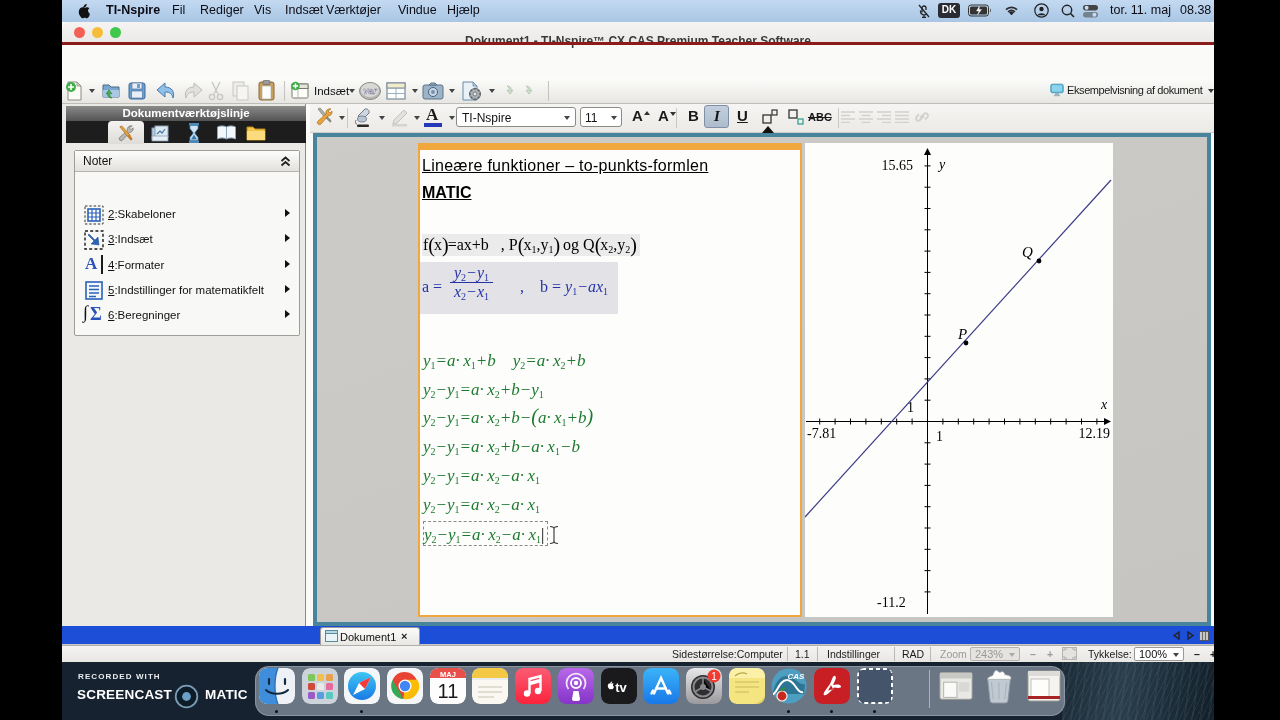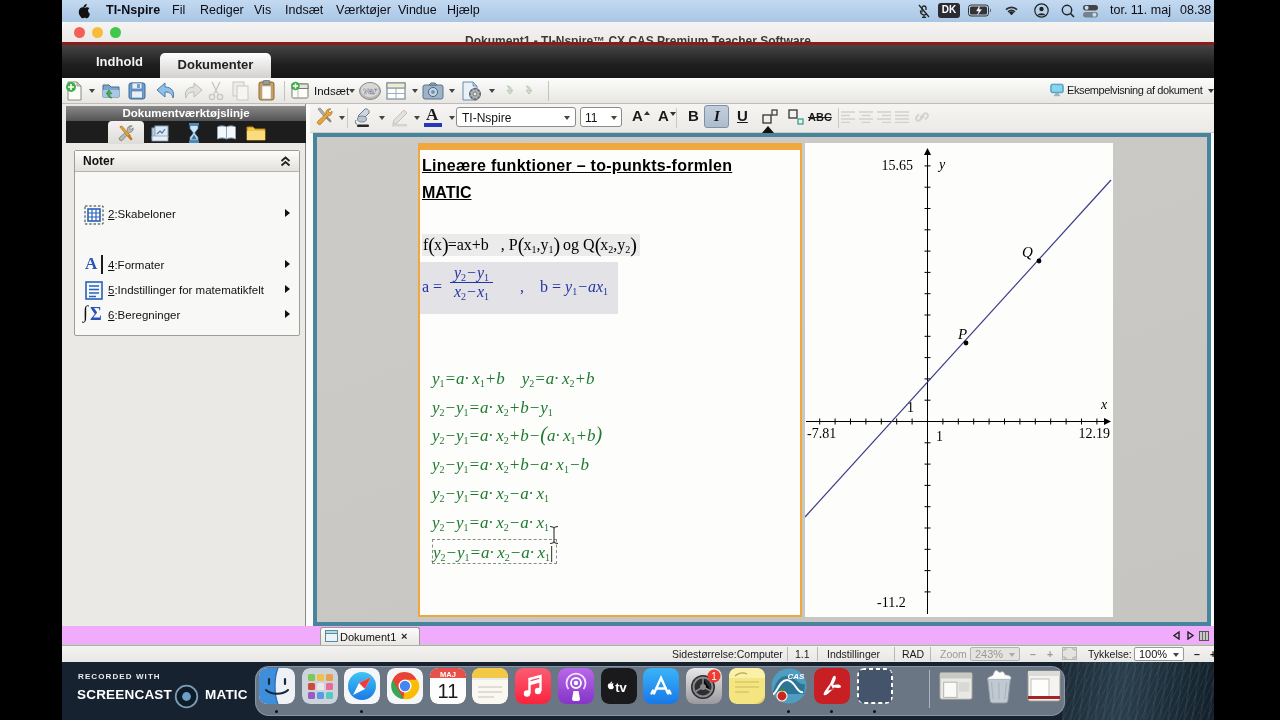--- a/index.html
+++ b/index.html
@@ -38,48 +38,48 @@
 
 #lpanel { position:absolute; left:0; top:104px; width:244px; height:526px; background:#eae9e6; border-right:1px solid #8a8a86; }
 #lp-head { position:absolute; left:4px; top:2px; width:240px; height:15px;
   background:linear-gradient(#8a8a8a,#545454); color:#fff; font-weight:bold; font-size:11.5px;
   text-align:center; padding-top:1px; }
 #lp-icons { position:absolute; left:4px; top:17px; width:240px; height:22px; background:#1d1d1d; }
 #noterbox { position:absolute; left:12px; top:46px; width:226px; height:186px;
   background:#f8f8f6; border:1px solid #9e9d9a; border-radius:2px; }
 #noterhead { position:absolute; left:0; top:0; width:100%; height:21px;
   background:linear-gradient(#fdfdfc,#e2e1de); border-bottom:1px solid #b5b4b1;
-  font-size:12px; font-weight:bold; color:#111; padding:3px 0 0 8px; }
+  font-size:12px; font-weight:normal; color:#111; padding:3px 0 0 8px; }
 .nitem { position:absolute; left:0; width:100%; height:25px; font-size:11.5px; color:#111; }
 .nitem .txt { position:absolute; left:33px; top:6px; }
 .nitem .arr { position:absolute; right:9px; top:7px; width:0; height:0;
   border-left:5px solid #111; border-top:4px solid transparent; border-bottom:4px solid transparent; }
 .nitem .num { text-decoration:underline; }
 
 
 #work { position:absolute; left:251px; top:133px; width:898px; height:493px;
   border:4px solid #48849c; background:linear-gradient(160deg,#cccbc8,#c6c5c2); }
 #page1 { position:absolute; left:101px; top:6px; width:384px; height:474px;
   background:#fdfdfc; border:2px solid #efa73e; border-top:7px solid #efa73e; }
 #page2 { position:absolute; left:488px; top:6px; width:308px; height:474px; background:#fdfdfc; }
-#ntitle { position:absolute; left:2px; top:7px; font-size:16px; font-weight:bold; color:#000;
+#ntitle { position:absolute; left:2px; top:7px; font-size:16px; font-weight:normal; color:#000;
   text-decoration:underline; letter-spacing:0.28px; }
 #nbevis { position:absolute; left:2px; top:34px; font-size:16px; font-weight:bold; color:#000; text-decoration:underline; }
 #mline1 { position:absolute; left:2px; top:84px; font-family:"Liberation Serif", serif;
   font-size:16px; color:#000; background:#ebebeb; padding:2px 4px 2px 1px; }
 #fracbox { position:absolute; left:0px; top:112px; width:198px; height:52px; background:#e3e3e7;
   color:#2433a5; font-family:"Liberation Serif", serif; font-size:16px; }
 .green { color:#1e7a30; font-family:"Liberation Serif", serif; font-style:italic; font-size:17px; }
 sub { font-size:10px; vertical-align:-3px; line-height:0; font-style:normal; }
 .bp { font-size:20px; line-height:0; vertical-align:-1.5px; letter-spacing:-1px; }
 .abs span, .abs { white-space:nowrap; }
-.gl { position:absolute; left:12px; height:22px; line-height:22px;margin-top:18px; }
-
-
-#doctabs { position:absolute; left:0; top:626px; width:100%; height:19px; background:#f0abfc; border-bottom:1px solid #c8c7c4; }
+.gl { position:absolute; left:3px; height:22px; line-height:22px; }
+
+
+#doctabs { position:absolute; left:0; top:626px; width:100%; height:19px; background:#1d4ed8; border-bottom:1px solid #c8c7c4; }
 #doctab { position:absolute; left:258px; top:1px; width:100px; height:18px; background:linear-gradient(#fbfbfa,#e8e7e4);
   border:1px solid #9a9996; border-bottom:none; border-radius:3px 3px 0 0; font-size:11px; color:#111; }
 #statusbar { position:absolute; left:0; top:645px; width:100%; height:33px;
   background:linear-gradient(#f4f3f1,#dcdbd8); border-top:1px solid #b0afac; font-size:10.5px; color:#1a1a1a; }
 .sbtxt { position:absolute; top:2px; }
 .sep { position:absolute; top:1px; width:1px; height:14px; background:#b9b8b5; }
 
 
 #dockarea { position:absolute; left:0; top:662px; width:100%; height:58px; background:#16222f; overflow:hidden; }
 #dockpanel { position:absolute; left:193px; top:4px; width:810px; height:50px;
@@ -92,21 +92,21 @@
 <div id="s">
   <div id="menubar">
     <svg class="abs" style="left:15px;top:4px" width="14" height="15" viewBox="0 0 14 15">
         <path fill="#111" d="M9.7 0c.1 1-.3 1.9-.9 2.6-.6.7-1.6 1.2-2.5 1.1-.1-.9.4-1.9 1-2.5C7.9.5 8.9.1 9.7 0zM12.6 11.2c-.5 1.1-1.6 3-2.8 3-.8 0-1.1-.5-2.1-.5s-1.3.5-2.1.5c-1.2 0-2.9-2.6-3.4-3.8C1.4 8.5 1.7 5.5 3.2 4.2c.7-.6 1.6-1 2.5-1 .9 0 1.5.5 2.2.5.7 0 1.2-.5 2.2-.5.8 0 1.7.4 2.3 1-1.9 1.2-1.6 4 .2 5z"></path>
       </svg>
     <span class="mi b" style="left:44px">TI-Nspire</span>
     <span class="mi" style="left:110px">Fil</span>
     <span class="mi" style="left:138px">Rediger</span>
     <span class="mi" style="left:192px">Vis</span>
     <span class="mi" style="left:223px">Indsæt</span>
-    <span class="mi" style="left:274px">Værktøjer</span>
+    <span class="mi" style="left:264px">Værktøjer</span>
     <span class="mi" style="left:336px">Vindue</span>
     <span class="mi" style="left:385px">Hjælp</span>
     <svg class="abs" style="left:855px;top:4px" width="14" height="14" viewBox="0 0 14 14">
         <g stroke="#222" stroke-width="1.3" fill="none">
           <path d="M5 8.5 V4 a2 2 0 0 1 4 0 v2"></path>
           <path d="M3.5 6.5 v1 a3.5 3.5 0 0 0 6 2.4"></path>
           <path d="M7 11.5 v2 M5 13.5 h4"></path>
           <path d="M2 1 l10 12"></path>
         </g>
       </svg>
@@ -144,24 +144,20 @@
     <span class="mi" style="left:1048px">tor. 11. maj</span>
     <span class="mi" style="left:1118px">08.38</span>
   </div>
   <div id="titlebar">
     <div class="tl" style="left:12px;background:#f45f56;"></div>
     <div class="tl" style="left:30px;background:#f6bd3a;"></div>
     <div class="tl" style="left:48px;background:#3fc84b;"></div>
     <div id="title">Dokument1 - TI-Nspire™ CX CAS Premium Teacher Software</div>
   </div>
   <div id="redline"></div>
-  <div id="tabbar">
-    <div id="tab-ind">Indhold</div>
-    <div id="tab-dok">Dokumenter</div>
-  </div>
   <div id="toolbar1">
     <svg class="abs" style="left:3px;top:3px" width="20" height="20" viewBox="0 0 20 20">
         <path d="M3 1 h9 l4 4 v14 h-13z" fill="#fdfdf8" stroke="#8a8a80" stroke-width="1"></path>
         <path d="M12 1 l4 4 h-4z" fill="#d8d8cf" stroke="#8a8a80" stroke-width=".8"></path>
         <circle cx="6" cy="6" r="5" fill="#3fae49"></circle>
         <path d="M6 3 v6 M3 6 h6" stroke="#fff" stroke-width="1.6"></path>
       </svg>
     <div class="abs" style="left:27px;top:11px;width:0;height:0;border-top:4px solid #444;border-left:3.5px solid transparent;border-right:3.5px solid transparent"></div>
     <svg class="abs" style="left:40px;top:4px" width="20" height="18" viewBox="0 0 20 18">
         <path d="M1 3 h6 l2 2 h8 v10 h-16z" fill="#7aa8cc" stroke="#4a6a88" stroke-width="1"></path>
@@ -289,20 +285,28 @@
               <path d="M1.5 9.5 L5.5 6 L9.5 9.5"></path>
             </g>
           </svg></div>
       <div class="nitem" style="top:51px">
           <svg class="abs" style="left:9px;top:3px" width="20" height="20" viewBox="0 0 20 20">
             <rect x="1" y="1" width="18" height="18" fill="none" stroke="#333" stroke-width="1" stroke-dasharray="2.5 1.8"></rect>
             <rect x="4" y="4" width="12" height="12" fill="#fff" stroke="#2a62b8" stroke-width="1.6"></rect>
             <path d="M4 8 h12 M4 12 h12 M8 4 v12 M12 4 v12" stroke="#2a62b8" stroke-width="1.2"></path>
           </svg>
           <span class="txt"><span class="num">2</span>:Skabeloner</span>
+          <div class="arr"></div>
+        </div>
+      <div class="nitem" style="top:76px">
+          <svg class="abs" style="left:9px;top:3px" width="20" height="20" viewBox="0 0 20 20">
+            <rect x="1" y="1" width="18" height="18" fill="none" stroke="#1a1a1a" stroke-width="1.4" stroke-dasharray="3 2.2"></rect>
+            <path d="M5 4 L11 10 L14 7 L15 15 L7 14 L10 11 L4 5z" fill="#2a62b8" stroke="#14468c" stroke-width=".5"></path>
+          </svg>
+          <span class="txt"><span class="num">3</span>:Indsæt</span>
           <div class="arr"></div>
         </div>
       <div class="nitem" style="top:102px">
           <span class="abs" style="left:10px;top:1px;font-family:'Liberation Serif',serif;font-size:17px;font-weight:bold;color:#2a52b8">A</span>
           <div class="abs" style="left:26px;top:2px;width:1.6px;height:19px;background:#1a1a1a"></div>
           <span class="txt"><span class="num">4</span>:Formater</span>
           <div class="arr"></div>
         </div>
       <div class="nitem" style="top:127px">
           <svg class="abs" style="left:10px;top:3px" width="18" height="19" viewBox="0 0 18 19">

